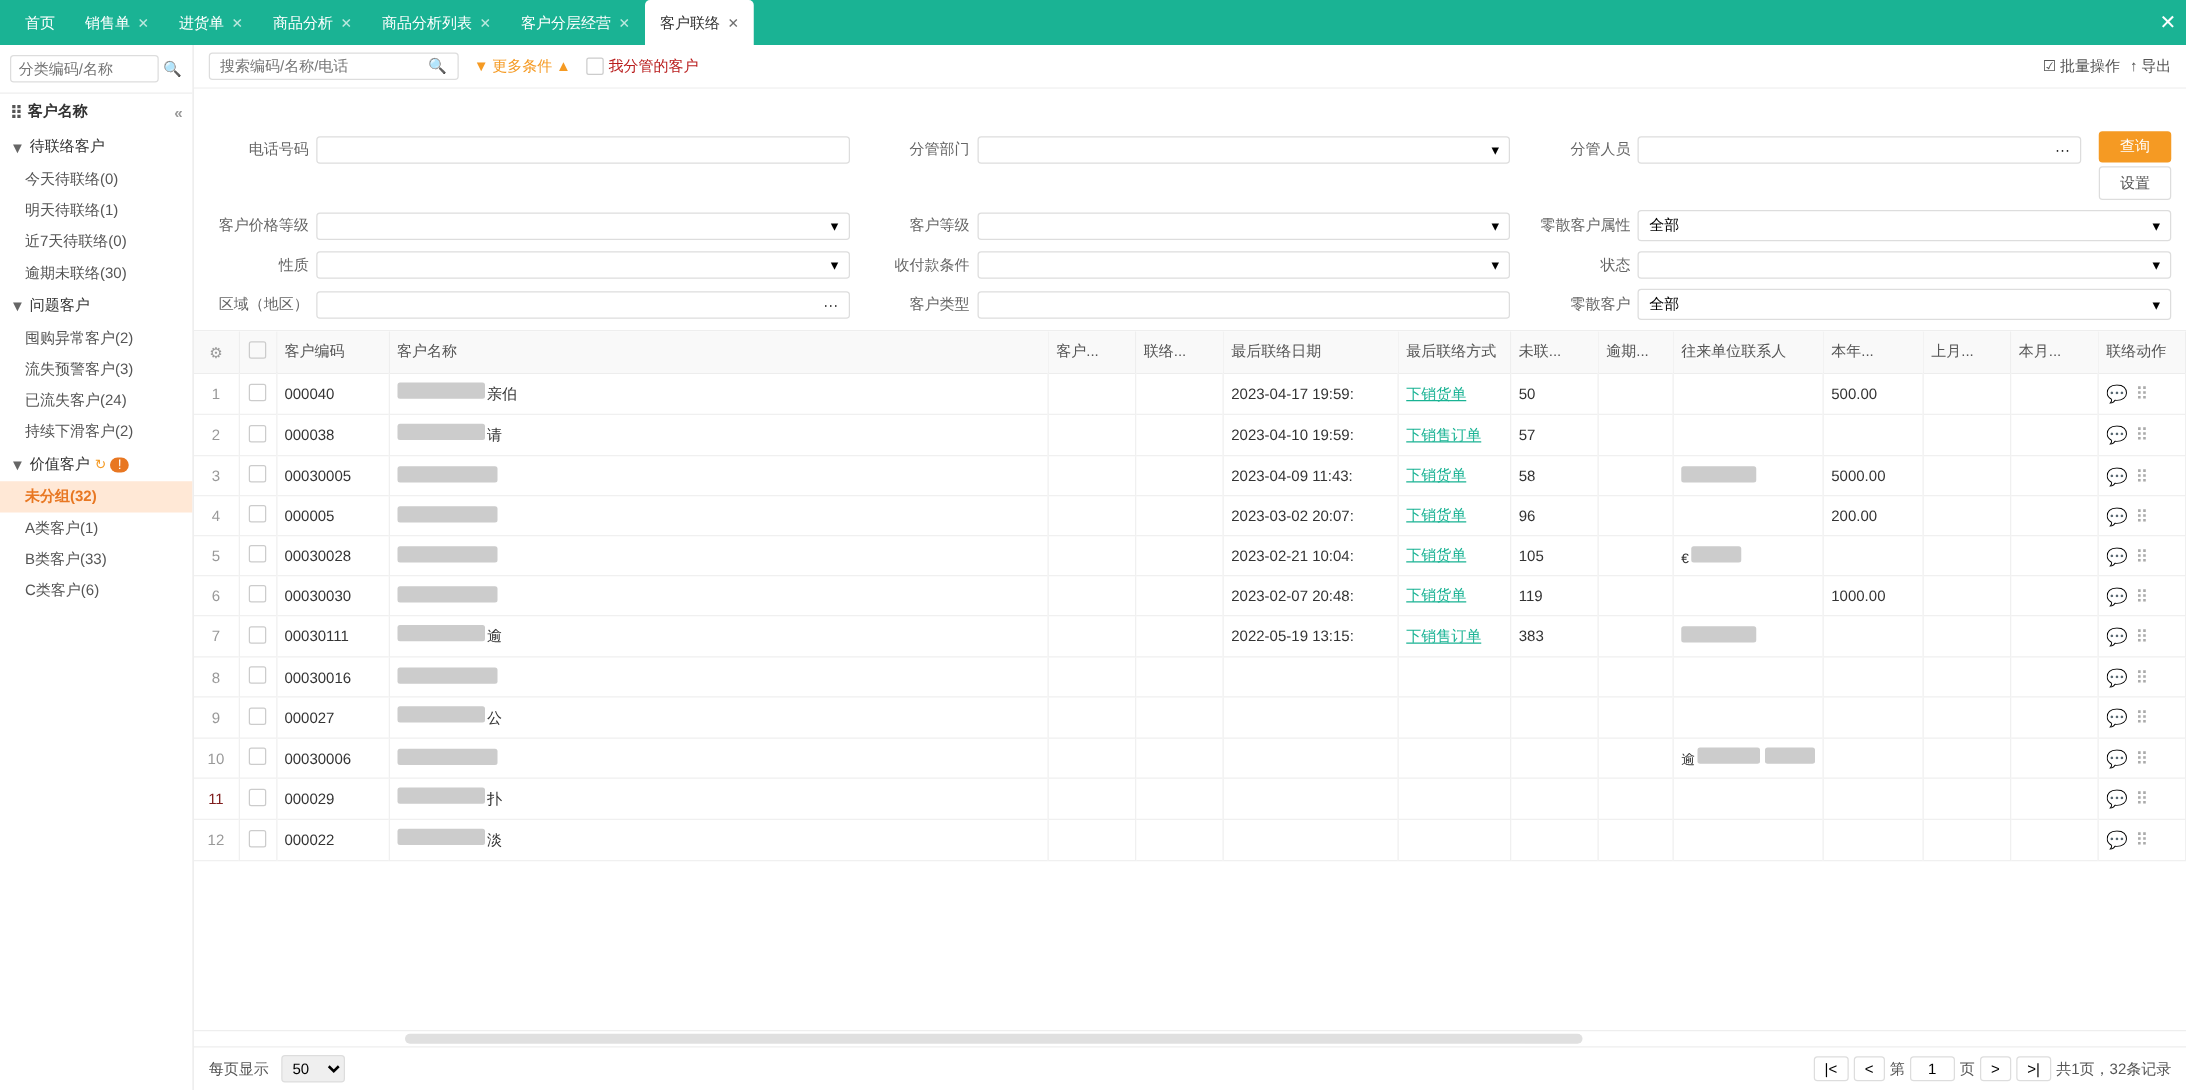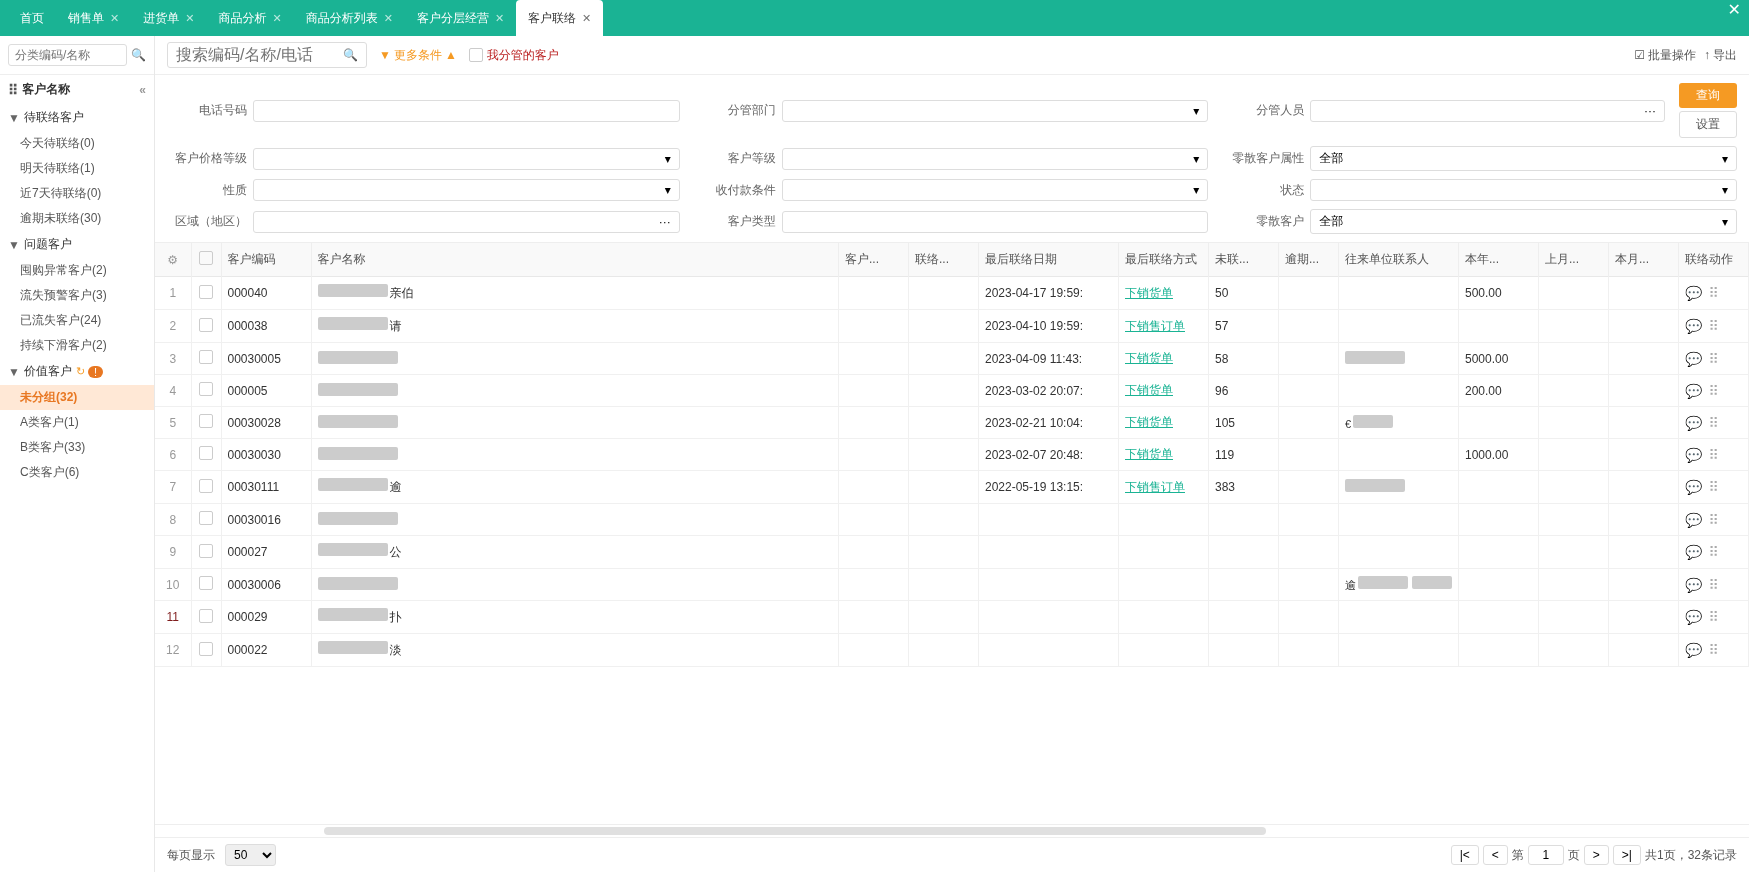--- a/index.html
+++ b/index.html
@@ -2,20 +2,21 @@
 <html><head>
   <meta charset="utf-8">
   <style>
     * { box-sizing: border-box; margin: 0; padding: 0; font-family: 'Microsoft YaHei', Arial, sans-serif; font-size: 12px; }
     body { background: #f5f5f5; overflow: hidden; width: 1749px; height: 872px; }
     
     
     .top-nav {
       background: #1ab394;
       display: flex;
+      align-items: center;
       height: 36px;
       padding: 0 8px;
     }
     .tab {
       padding: 0 12px;
       height: 36px;
       display: flex;
       align-items: center;
       color: #fff;
       cursor: pointer;
@@ -135,21 +136,21 @@
       display: flex;
       align-items: center;
       border: 1px solid #ddd;
       border-radius: 3px;
       padding: 3px 8px;
       width: 200px;
     }
     .filter-search-box input {
       border: none;
       outline: none;
-      font-size: 16px;
+      font-size: 12px;
       width: 100%;
     }
     .more-conditions {
       display: flex;
       align-items: center;
       color: #f59a23;
       cursor: pointer;
       font-size: 12px;
       gap: 3px;
     }
@@ -207,20 +208,21 @@
       justify-content: space-between;
     }
     .btn-query {
       background: #f59a23;
       color: #fff;
       border: none;
       border-radius: 3px;
       padding: 4px 16px;
       cursor: pointer;
       font-size: 12px;
+      margin-top: 26px;
     }
     .btn-reset {
       background: #fff;
       color: #555;
       border: 1px solid #ddd;
       border-radius: 3px;
       padding: 4px 16px;
       cursor: pointer;
       font-size: 12px;
     }

